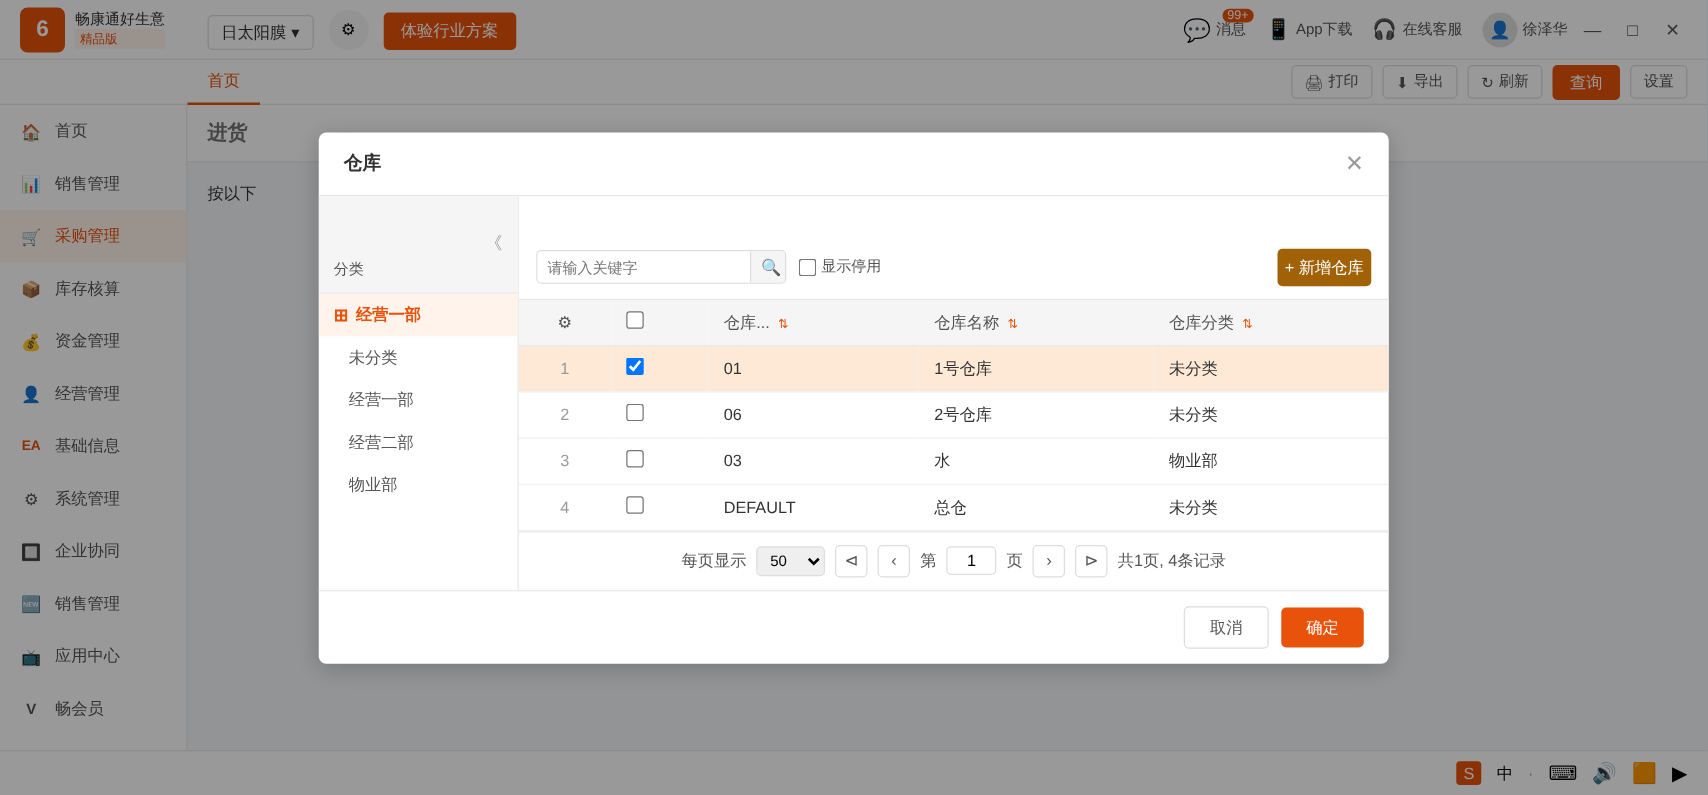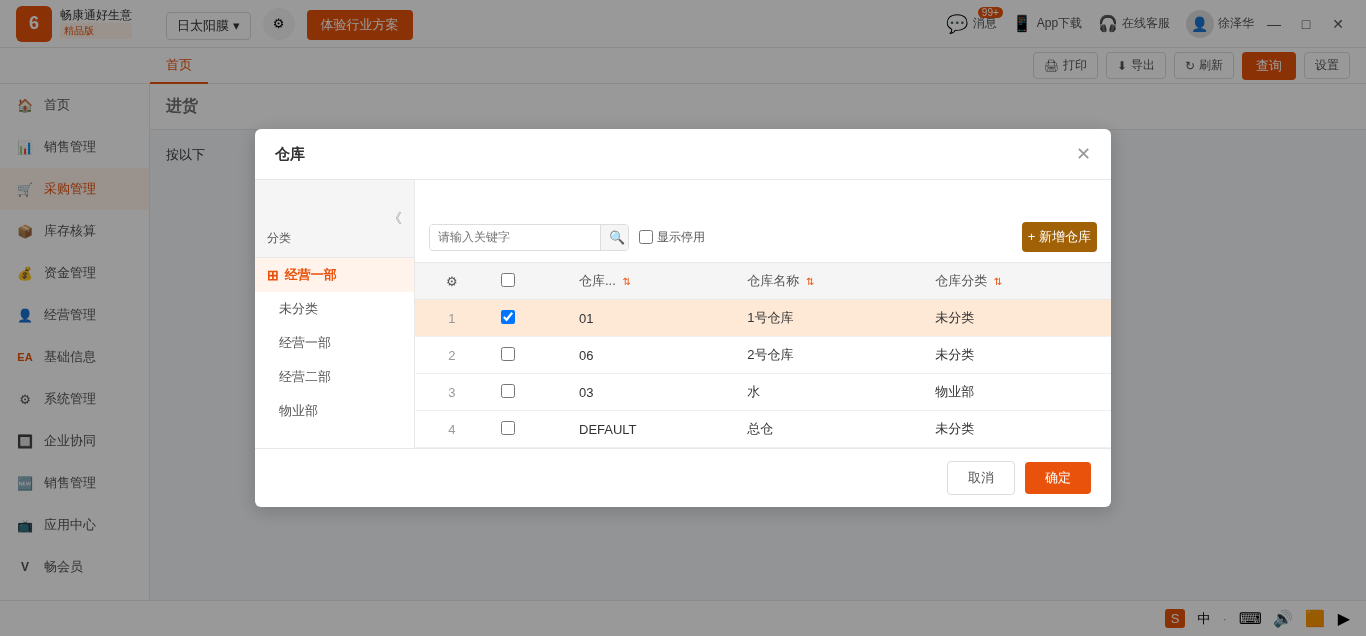--- a/index.html
+++ b/index.html
@@ -430,20 +430,36 @@
                 <td class="row-num">4</td>
                 <td><input type="checkbox" class="checkbox" style=""></td>
                 <td>DEFAULT</td>
                 <td>总仓</td>
                 <td>未分类</td>
               </tr>
             </tbody>
           </table>
         </div>
 
+        <div class="pagination">
+          <span>每页显示</span>
+          <select class="page-select">
+            <option>50</option>
+            <option>100</option>
+            <option>200</option>
+          </select>
+          <button class="page-btn">⊲</button>
+          <button class="page-btn">‹</button>
+          <span>第</span>
+          <input type="text" class="page-input" value="1" style="">
+          <span>页</span>
+          <button class="page-btn">›</button>
+          <button class="page-btn">⊳</button>
+          <span>共1页, 4条记录</span>
+        </div>
 
       </div>
     </div>
 
     <div class="modal-footer">
       <button class="btn-cancel">取消</button>
       <button class="btn-confirm">确定</button>
     </div>
 
   </div>

